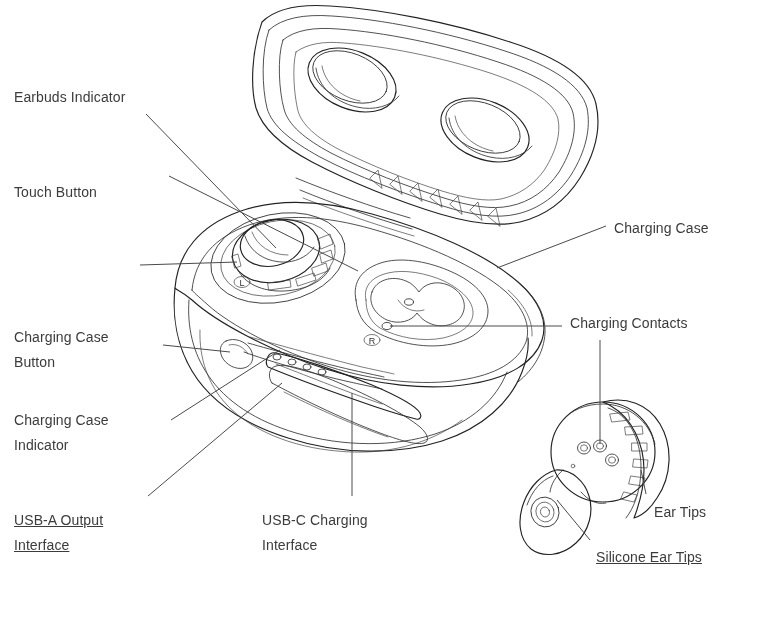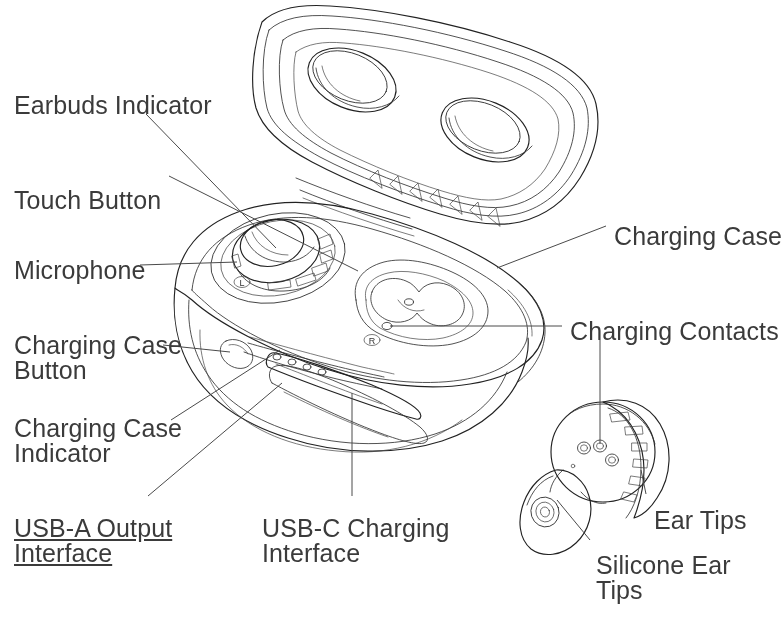--- a/index.html
+++ b/index.html
@@ -49,26 +49,25 @@
   .leader {
     fill: none;
     stroke: #4a4a4a;
     stroke-width: 1.0;
     stroke-linecap: butt;
   }
   .callout-label {
     position: absolute;
     color: #3b3b3b;
     font-family: "Liberation Sans", "DejaVu Sans", sans-serif;
-    font-size: 25px;
+    font-size: 14px;
     font-weight: 400;
     line-height: 25px;
     letter-spacing: 0.1px;
     white-space: pre-line;
-    margin-top: 8px;
     -webkit-font-smoothing: antialiased;
   }
   .callout-label.right-side {
     text-align: left;
   }
   .glyph-text {
     font-family: "Liberation Sans", "DejaVu Sans", sans-serif;
     font-size: 9px;
     fill: #333333;
     stroke: none;
@@ -299,35 +298,34 @@
       <line class="leader" x1="646" y1="494" x2="641" y2="470"></line>
 
       <line class="leader" x1="590" y1="540" x2="557" y2="500"></line>
     </g>
   </svg>
 
   <div class="callout-label" style="left:14px; top:85px;">Earbuds Indicator</div>
 
   <div class="callout-label" style="left:14px; top:180px;">Touch Button</div>
 
-  <div class="callout-label" style="left:14px; top:250px;">Microphone</div>
 
   <div class="callout-label" style="left:14px; top:325px;">Charging Case
 Button</div>
 
   <div class="callout-label" style="left:14px; top:408px;">Charging Case
 Indicator</div>
 
   <div class="callout-label" style="left:14px; top:508px;text-decoration:underline;">USB-A Output
 Interface</div>
 
   <div class="callout-label" style="left:262px; top:508px;">USB-C Charging
 Interface</div>
 
   <div class="callout-label right-side" style="left:614px; top:216px;">Charging Case</div>
 
   <div class="callout-label right-side" style="left:570px; top:311px;">Charging Contacts</div>
 
   <div class="callout-label right-side" style="left:654px; top:500px;">Ear Tips</div>
 
-  <div class="callout-label right-side" style="left:596px; top:545px;">Silicone Ear Tips</div>
+  <div class="callout-label right-side" style="left:596px; top:545px;text-decoration:underline;">Silicone Ear Tips</div>
 
 </div>
 
 </body></html>

